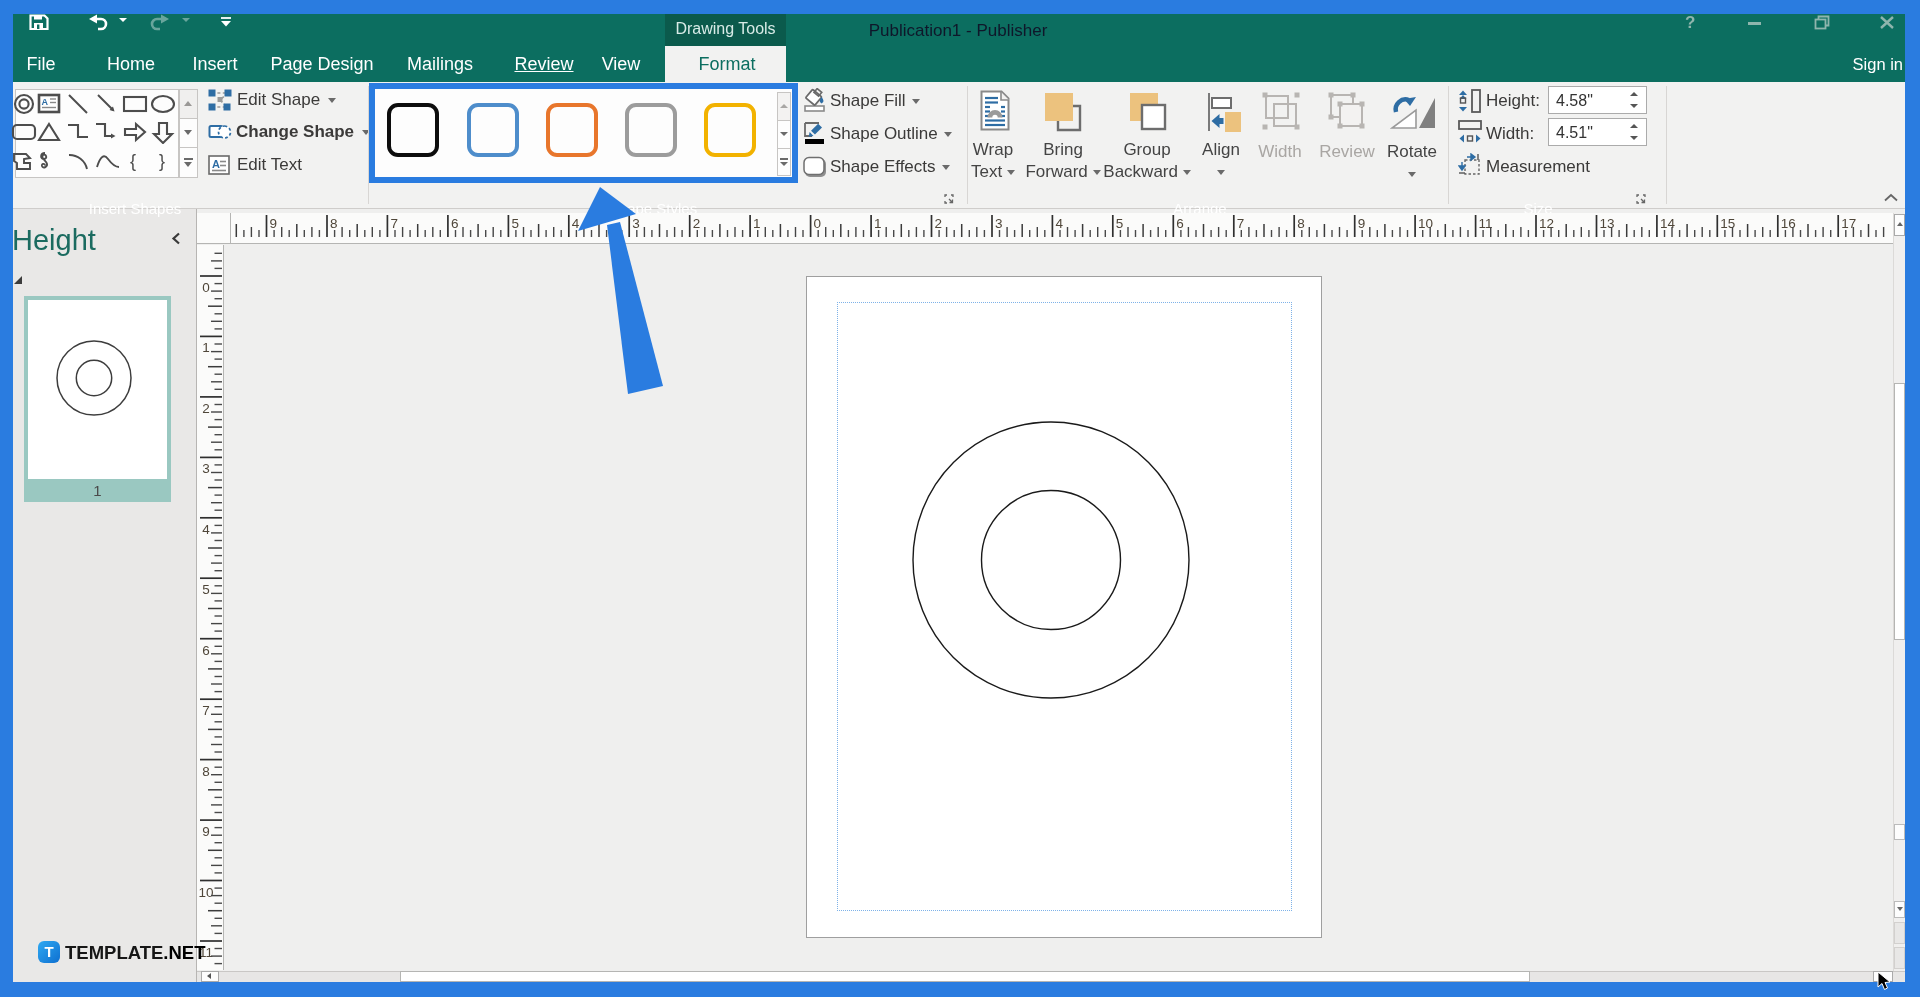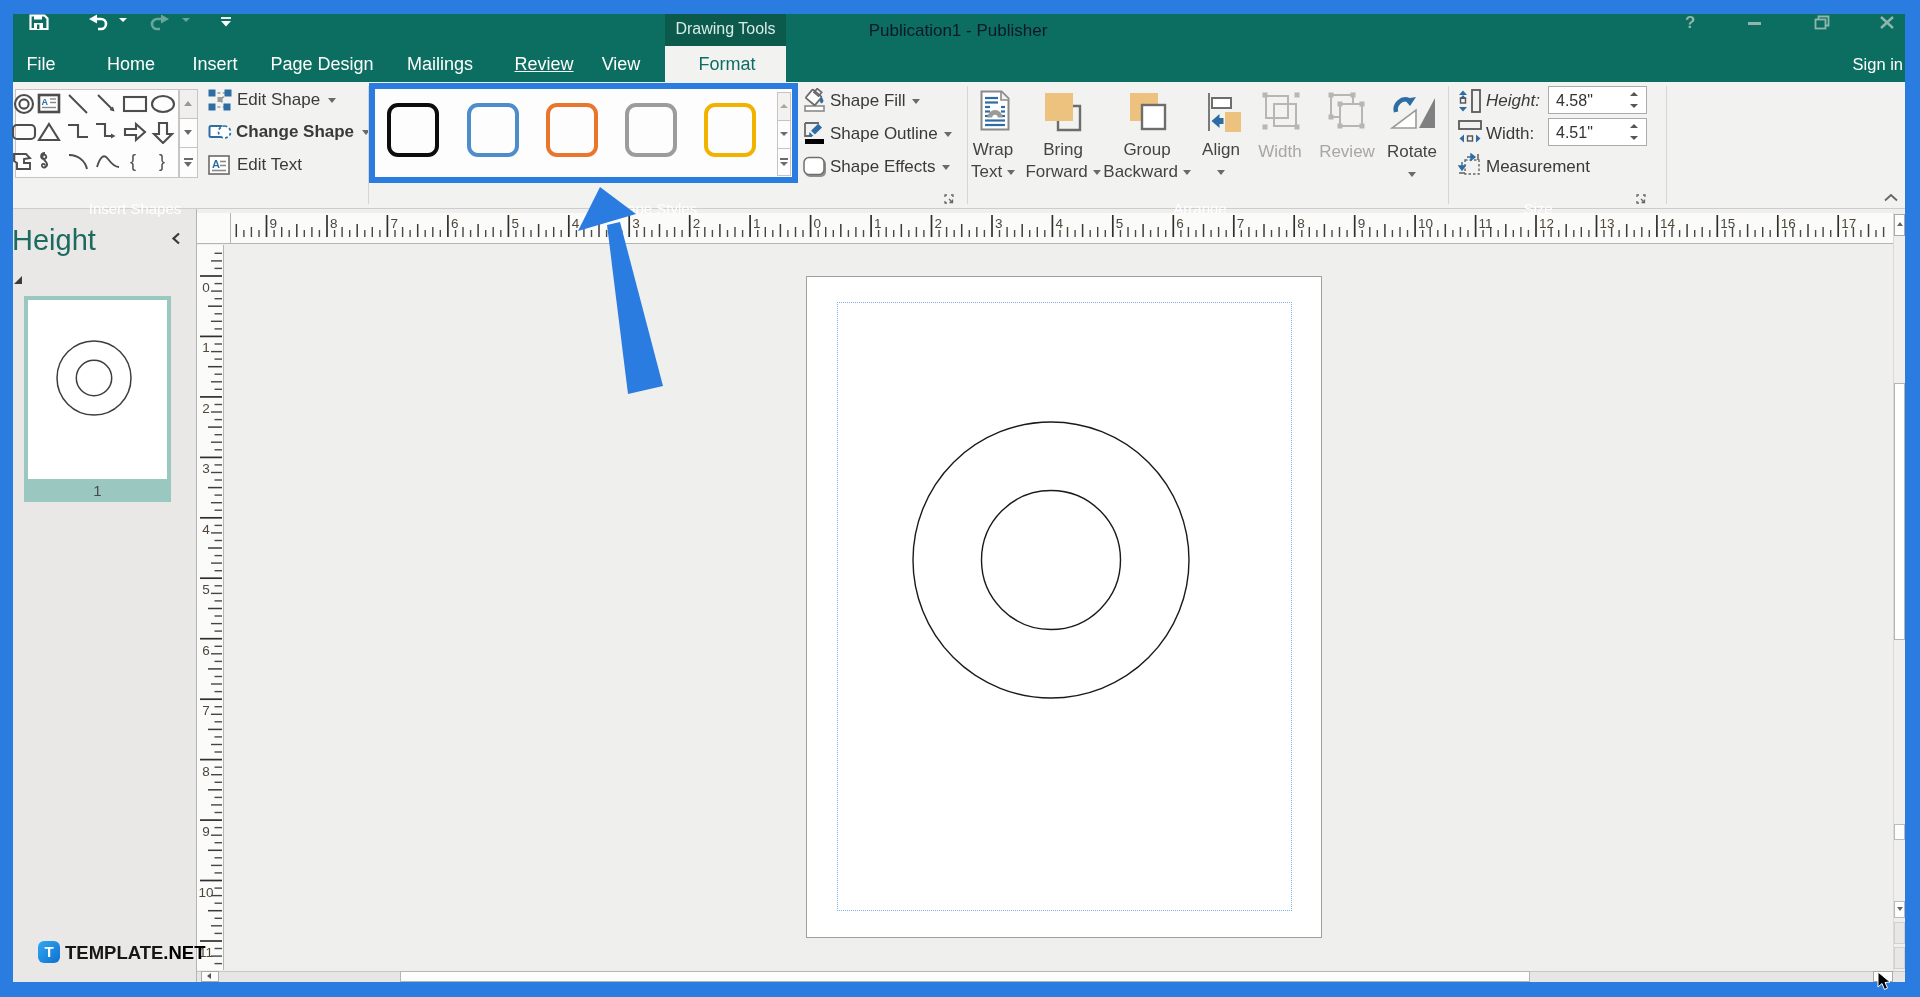--- a/index.html
+++ b/index.html
@@ -273,21 +273,21 @@
 <div class="btnlbl" style="left:1377px;top:164px;width:70px"><span class="caret"></span></div>
 <div class="glabel" style="left:1120px;width:160px;">Arrange</div>
 <div class="sep" style="left:1448px"></div>
 <div class="abs" style="left:1458px;top:89px"><svg width="24" height="24" viewBox="0 0 24 24">
 <rect x="14" y="1" width="8" height="22" fill="none" stroke="#5a5a5a" stroke-width="1.8"></rect>
 <path d="M5 6 l-3.5 4 h7 z M5 6" fill="#2e6da4"></path>
 <path d="M5 1.5 l-4 4.5 h8 z" fill="#2e6da4"></path>
 <rect x="2.5" y="9" width="5" height="5" fill="none" stroke="#555" stroke-width="1.4"></rect>
 <path d="M5 22.5 l-4 -4.5 h8 z" fill="#2e6da4"></path>
 </svg></div>
-<div class="abs mtxt" style="left:1486px;top:91px;font-style:italic;">Height:</div>
+<div class="abs mtxt" style="left:1486px;top:91px;">Height:</div>
 <div class="abs" style="left:1548px;top:86px;width:99px;height:28px;background:#fff;border:1px solid #ababab;font-size:16px;color:#333;line-height:27px;padding-left:7px">4.58"</div>
 <div class="abs" style="left:1630px;top:92px;width:0;height:0;border-left:4px solid transparent;border-right:4px solid transparent;border-bottom:4.5px solid #555"></div>
 <div class="abs" style="left:1630px;top:104px;width:0;height:0;border-left:4px solid transparent;border-right:4px solid transparent;border-top:4.5px solid #555"></div>
 <div class="abs" style="left:1458px;top:119px"><svg width="24" height="28" viewBox="0 0 24 28">
 <rect x="1" y="2" width="22" height="8" fill="none" stroke="#5a5a5a" stroke-width="1.8"></rect>
 <rect x="9.5" y="17" width="5" height="5" fill="none" stroke="#555" stroke-width="1.4"></rect>
 <path d="M1.5 19.5 l4.5 -4 v8 z" fill="#2e6da4"></path>
 <path d="M22.5 19.5 l-4.5 -4 v8 z" fill="#2e6da4"></path>
 </svg></div>
 <div class="abs mtxt" style="left:1486px;top:124px;">Width:</div>

